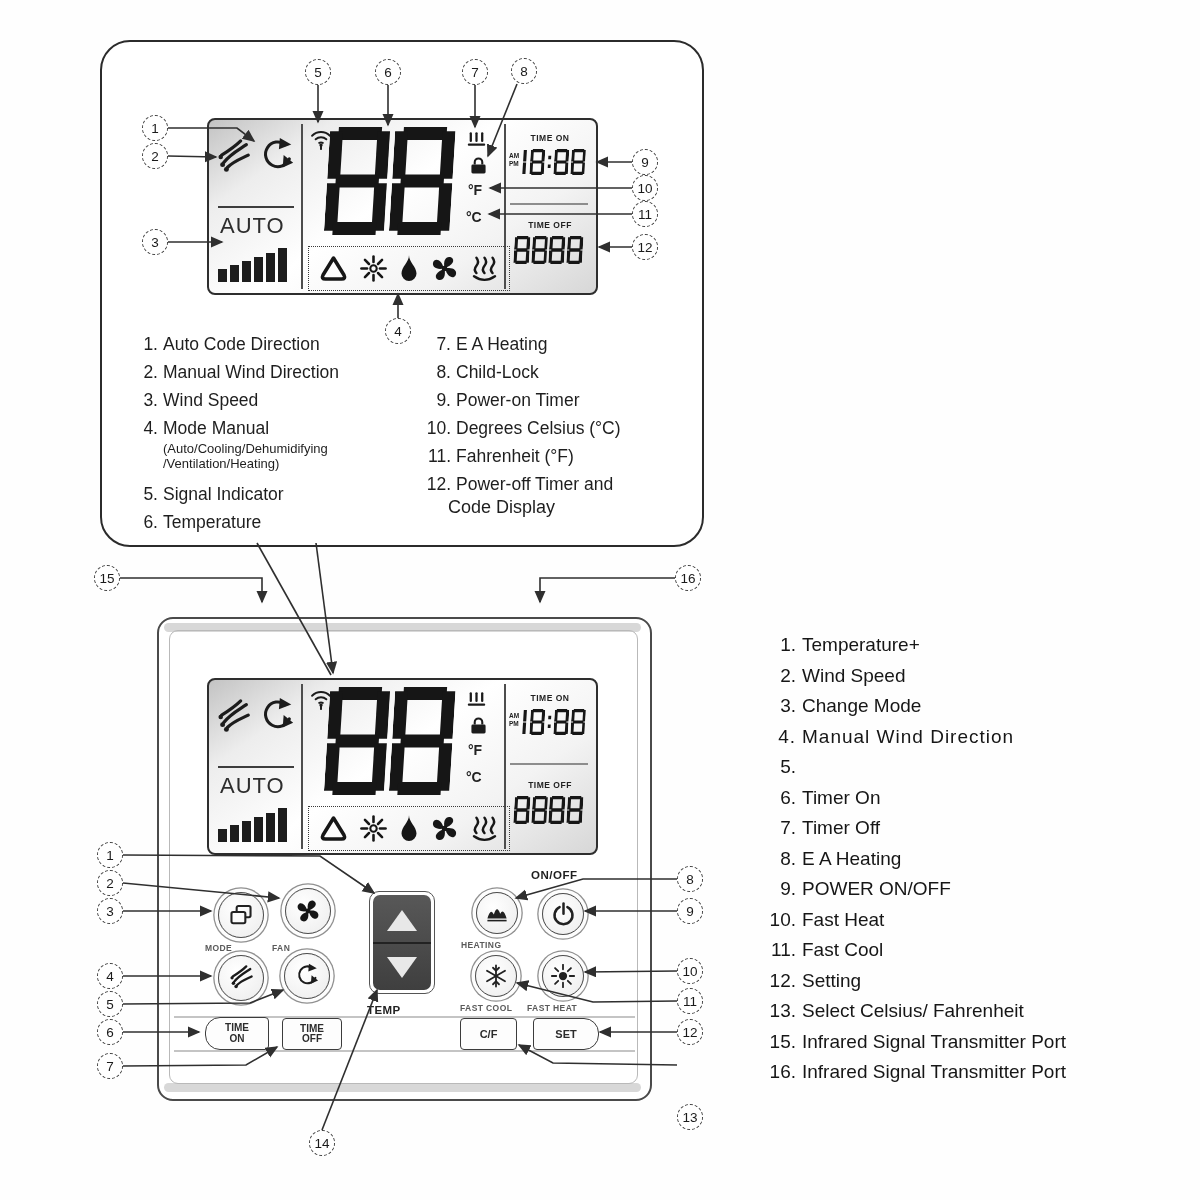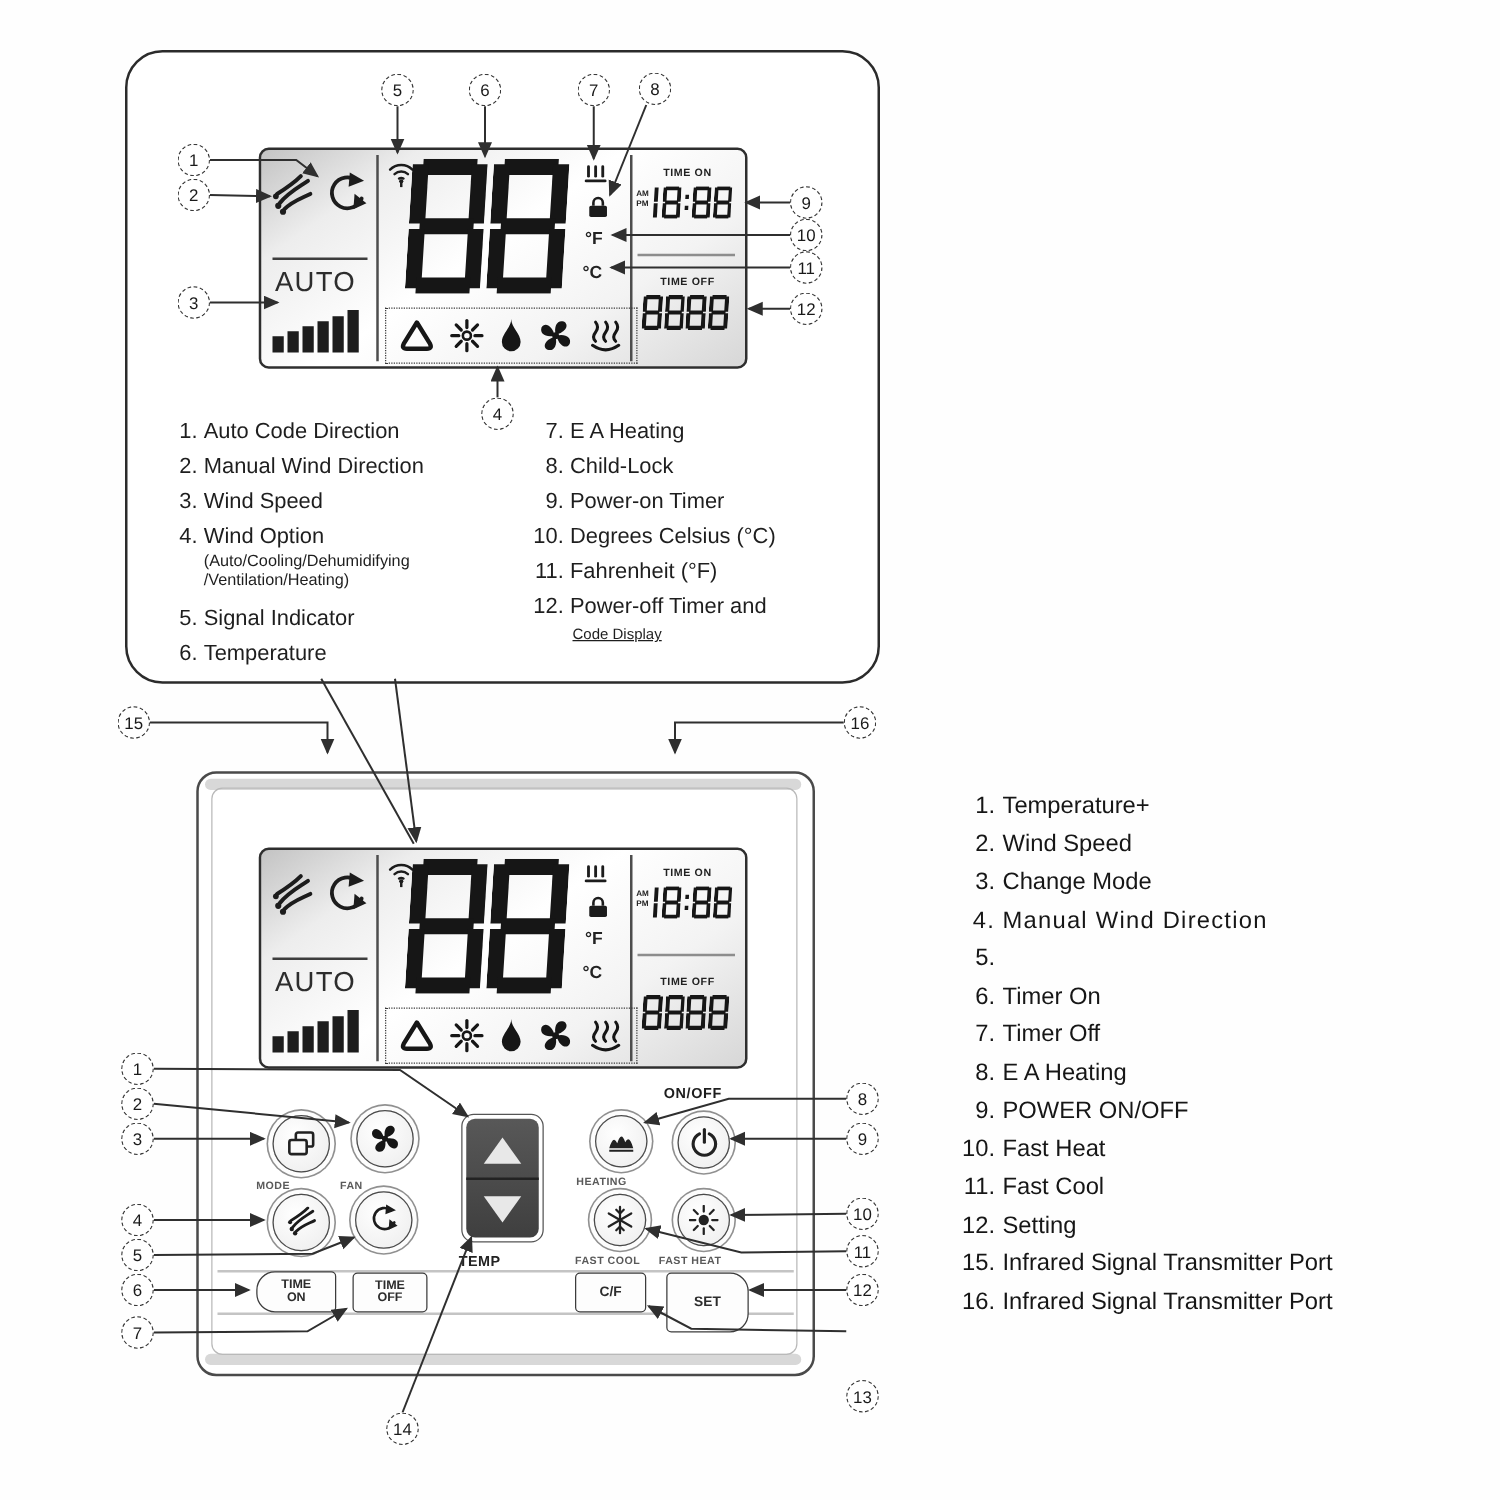--- a/index.html
+++ b/index.html
@@ -37,21 +37,21 @@
     background:#fff;display:flex;align-items:center;justify-content:center;
     font-size:13.5px;color:#1a1a1a;box-sizing:border-box;}
   
   .leg{position:absolute;}
   .leg .row{display:flex;}
   .leg .num{text-align:right;flex:none;}
   .leg-top{font-size:17.5px;line-height:28px;color:#1e1e1e;}
   .leg-top .num{width:24px;margin-right:5px;}
   .leg-top2 .num{width:31px;margin-right:5px;}
   .leg-sub{font-size:13px;line-height:14.5px;margin-left:29px;}
-  .leg-sub2{font-size:12px;line-height:19px;margin-left:38px;text-decoration:underline;}
+  .leg-sub2{font-size:18px;line-height:19px;margin-left:28px;}
   .leg-right{font-size:19px;line-height:30.5px;color:#161616;}
   .leg-right .num{width:48px;margin-right:6px;}
   
   .btn-c{position:absolute;border-radius:50%;background:radial-gradient(circle at 40% 35%,#ffffff,#ececec);
     border:1.6px solid #4a4a4a;box-shadow:0 0 0 3.5px #fdfdfd,0 0 0 4.8px #909090;
     display:flex;align-items:center;justify-content:center;}
   .btn-lab{position:absolute;width:70px;text-align:left;font-size:8.5px;font-weight:bold;
     color:#5a5a5a;letter-spacing:.4px;}
   .btn-r{position:absolute;background:#fdfdfd;border:1.7px solid #3c3c3c;border-radius:4px;
     display:flex;flex-direction:column;align-items:center;justify-content:center;
@@ -331,21 +331,21 @@
       <div class="row">
           <span class="num">2.</span>
           <span>Manual Wind Direction</span>
         </div>
       <div class="row">
           <span class="num">3.</span>
           <span>Wind Speed</span>
         </div>
       <div class="row">
           <span class="num">4.</span>
-          <span>Wind Option</span>
+          <span>Mode Manual</span>
         </div>
       <div class="leg-sub">(Auto/Cooling/Dehumidifying</div>
       <div class="leg-sub">/Ventilation/Heating)</div>
       <div class="row" style="margin-top:9px">
           <span class="num">5.</span>
           <span>Signal Indicator</span>
         </div>
       <div class="row">
           <span class="num">6.</span>
           <span>Temperature</span>
@@ -580,21 +580,21 @@
         <span>TIME</span>
         <span>ON</span>
       </div>
     <div class="btn-r" style="left:123px;top:399px;width:60px;height:32px">
         <span>TIME</span>
         <span>OFF</span>
       </div>
     <div class="btn-r" style="left:301px;top:399px;width:57px;height:32px;font-size:11px">
         <span>C/F</span>
       </div>
-    <div class="btn-r" style="left:374px;top:399px;width:66px;height:48px;font-size:11px;border-radius:4px 15px 15px 4px">
+    <div class="btn-r" style="left:374px;top:399px;width:66px;height:32px;font-size:11px;border-radius:4px 15px 15px 4px">
         <span>SET</span>
       </div>
 
   </div>
 
   <div class="leg leg-right" style="left:748px;top:630px;width:380px">
     <div class="row">
         <span class="num">1.</span>
         <span>Temperature+</span>
       </div>
@@ -633,20 +633,24 @@
         <span class="num">10.</span>
         <span>Fast Heat</span>
       </div>
     <div class="row">
         <span class="num">11.</span>
         <span>Fast Cool</span>
       </div>
     <div class="row">
         <span class="num">12.</span>
         <span>Setting</span>
+      </div>
+    <div class="row">
+        <span class="num">13.</span>
+        <span>Select Celsius/ Fahrenheit</span>
       </div>
     <div class="row">
         <span class="num">15.</span>
         <span>Infrared Signal Transmitter Port</span>
       </div>
     <div class="row">
         <span class="num">16.</span>
         <span>Infrared Signal Transmitter Port</span>
       </div>
   </div>

